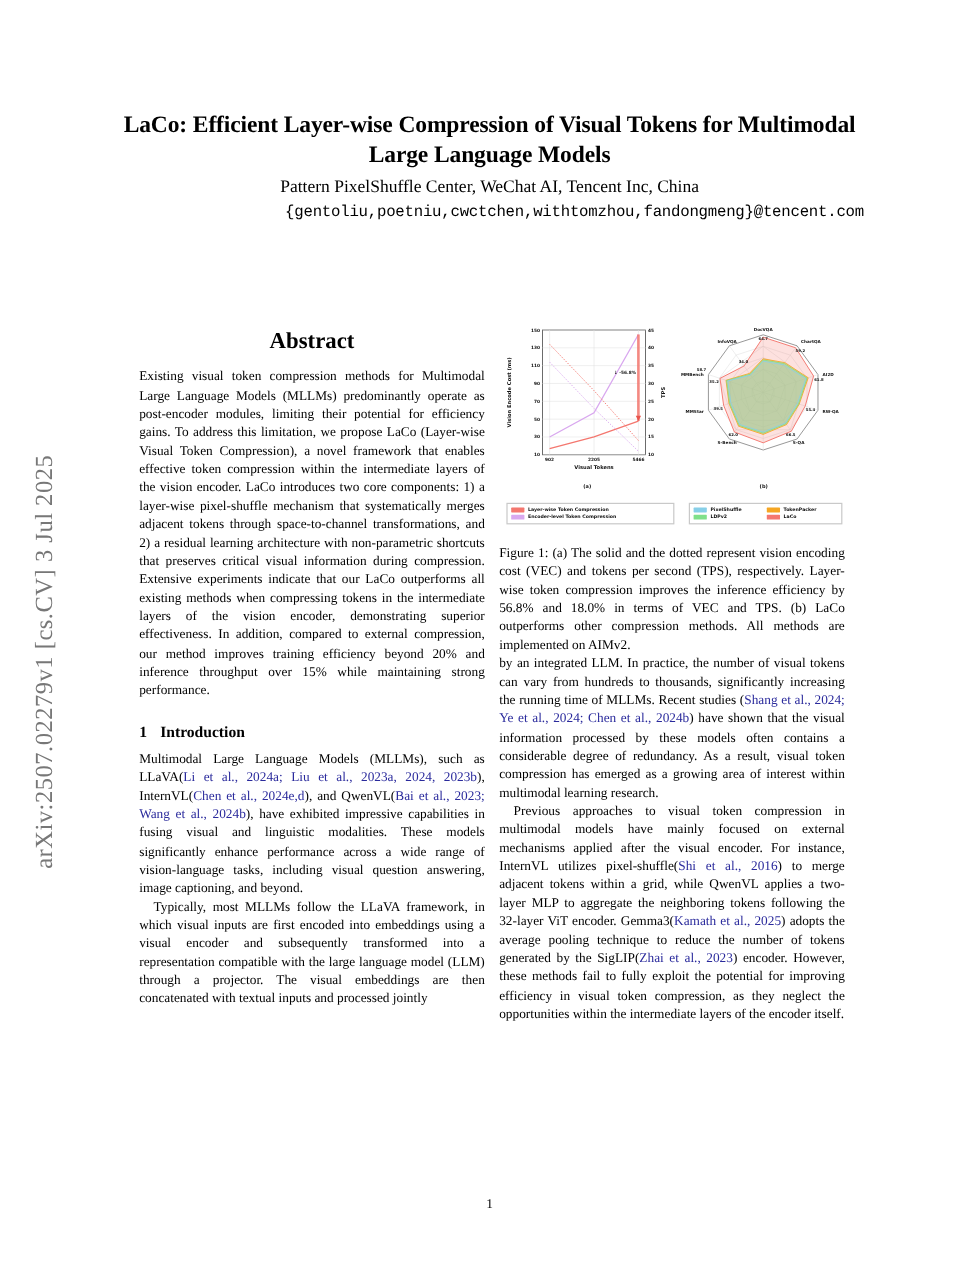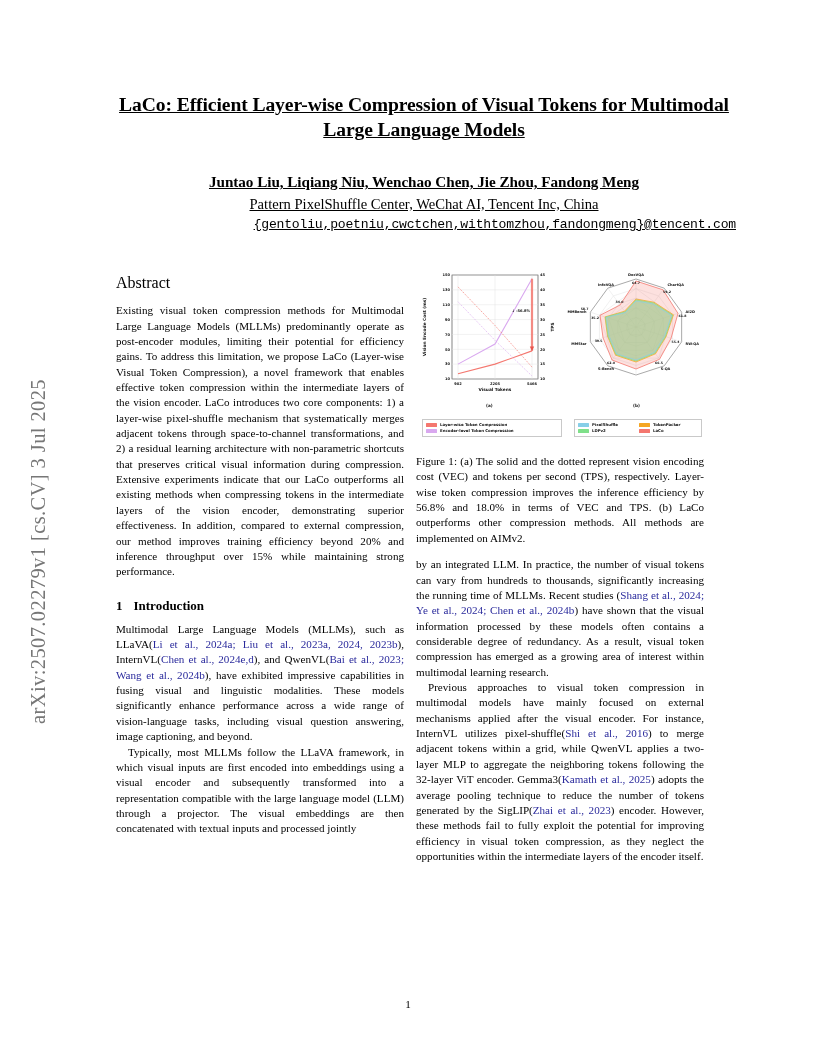--- a/index.html
+++ b/index.html
@@ -32,25 +32,24 @@
     font-family: "Liberation Serif", serif;
     font-size: 20.5px;
     letter-spacing: 0.4px;
     color: #777777;
     white-space: nowrap;
   }
 
   
   .title-block {
     position: absolute;
-    left: 112px;
+    left: 96px;
     top: 92px;
     width: 624px;
     text-align: center;
-    text-decoration: underline;
   }
   .paper-title {
     font-size: 19.6px;
     font-weight: bold;
     line-height: 1.30;
     letter-spacing: -0.1px;
   }
   .authors {
     margin-top: 30px;
     font-size: 15.2px;
@@ -76,22 +75,23 @@
     font-size: 11.1px;
     line-height: 1.385;
     text-align: justify;
     text-justify: inter-word;
     hyphens: none;
   }
   .col-left { left: 116px; top: 272px; }
   .col-right { left: 416px; top: 272px; }
 
   .abstract-head {
-    font-size: 16px;
-    font-weight: normal;
+    text-align: center;
+    font-size: 19px;
+    font-weight: bold;
     margin-bottom: 9px;
   }
   p.para {
     margin: 0;
     text-indent: 12px;
   }
   p.para.first { text-indent: 0; }
 
   .section-head {
     font-size: 13px;
@@ -198,40 +198,39 @@
 </style>
 </head>
 <body>
 
 <div class="page">
 
   <div class="arxiv-stamp">arXiv:2507.02279v1  [cs.CV]  3 Jul 2025</div>
 
   <div class="title-block">
     <div class="paper-title">LaCo: Efficient Layer-wise Compression of Visual Tokens for Multimodal Large Language Models</div>
-    <div class="authors">Juntao Liu, Liqiang Niu, Wenchao Chen, Jie Zhou, Fandong Meng</div>
     <div class="affiliation">Pattern PixelShuffle Center, WeChat AI, Tencent Inc, China</div>
     <div class="email">{gentoliu,poetniu,cwctchen,withtomzhou,fandongmeng}@tencent.com</div>
   </div>
 
   <div class="col col-left">
     <div class="abstract-head">Abstract</div>
     <p class="para first">Existing visual token compression methods for Multimodal Large Language Models (MLLMs) predominantly operate as post-encoder modules, limiting their potential for efficiency gains. To address this limitation, we propose LaCo (Layer-wise Visual Token Compression), a novel framework that enables effective token compression within the intermediate layers of the vision encoder. LaCo introduces two core components: 1) a layer-wise pixel-shuffle mechanism that systematically merges adjacent tokens through space-to-channel transformations, and 2) a residual learning architecture with non-parametric shortcuts that preserves critical visual information during compression. Extensive experiments indicate that our LaCo outperforms all existing methods when compressing tokens in the intermediate layers of the vision encoder, demonstrating superior effectiveness. In addition, compared to external compression, our method improves training efficiency beyond 20% and inference throughput over 15% while maintaining strong performance.</p>
 
     <div class="section-head">
       <span class="num">1</span><span>Introduction</span>
     </div>
     <p class="para first" id="intro-p1"><span>Multimodal Large Language Models (MLLMs), such as LLaVA(</span><span class="cite">Li et al., 2024a; Liu et al., 2023a, 2024, 2023b</span><span>), InternVL(</span><span class="cite">Chen et al., 2024e,d</span><span>), and QwenVL(</span><span class="cite">Bai et al., 2023; Wang et al., 2024b</span><span>), have exhibited impressive capabilities in fusing visual and linguistic modalities. These models significantly enhance performance across a wide range of vision-language tasks, including visual question answering, image captioning, and beyond.</span></p>
     <p class="para">Typically, most MLLMs follow the LLaVA framework, in which visual inputs are first encoded into embeddings using a visual encoder and subsequently transformed into a representation compatible with the large language model (LLM) through a projector. The visual embeddings are then concatenated with textual inputs and processed jointly</p>
   </div>
 
   <div class="col col-right">
 
     <div style="height:182px;"></div>
-    <p class="para first" style="margin-bottom:11px;">Figure 1: (a) The solid and the dotted represent vision encoding cost (VEC) and tokens per second (TPS), respectively. Layer-wise token compression improves the inference efficiency by 56.8% and 18.0% in terms of VEC and TPS. (b) LaCo outperforms other compression methods. All methods are implemented on AIMv2.</p>
+    <p class="para first" style="margin-bottom:0;">Figure 1: (a) The solid and the dotted represent vision encoding cost (VEC) and tokens per second (TPS), respectively. Layer-wise token compression improves the inference efficiency by 56.8% and 18.0% in terms of VEC and TPS. (b) LaCo outperforms other compression methods. All methods are implemented on AIMv2.</p>
     <p class="para first" id="intro-p3"><span>by an integrated LLM. In practice, the number of visual tokens can vary from hundreds to thousands, significantly increasing the running time of MLLMs. Recent studies (</span><span class="cite">Shang et al., 2024; Ye et al., 2024; Chen et al., 2024b</span><span>) have shown that the visual information processed by these models often contains a considerable degree of redundancy. As a result, visual token compression has emerged as a growing area of interest within multimodal learning research.</span></p>
     <p class="para" id="intro-p4"><span>Previous approaches to visual token compression in multimodal models have mainly focused on external mechanisms applied after the visual encoder. For instance, InternVL utilizes pixel-shuffle(</span><span class="cite">Shi et al., 2016</span><span>) to merge adjacent tokens within a grid, while QwenVL applies a two-layer MLP to aggregate the neighboring tokens following the 32-layer ViT encoder. Gemma3(</span><span class="cite">Kamath et al., 2025</span><span>) adopts the average pooling technique to reduce the number of tokens generated by the SigLIP(</span><span class="cite">Zhai et al., 2023</span><span>) encoder. However, these methods fail to fully exploit the potential for improving efficiency in visual token compression, as they neglect the opportunities within the intermediate layers of the encoder itself.</span></p>
   </div>
 
   <div class="figure">
     <div class="fig-canvas">
 
       <svg class="chart-a" viewBox="0 0 152 148">
 
         <rect x="38" y="10" width="86" height="104" fill="#ffffff" stroke="#333333" stroke-width="0.6"></rect>

